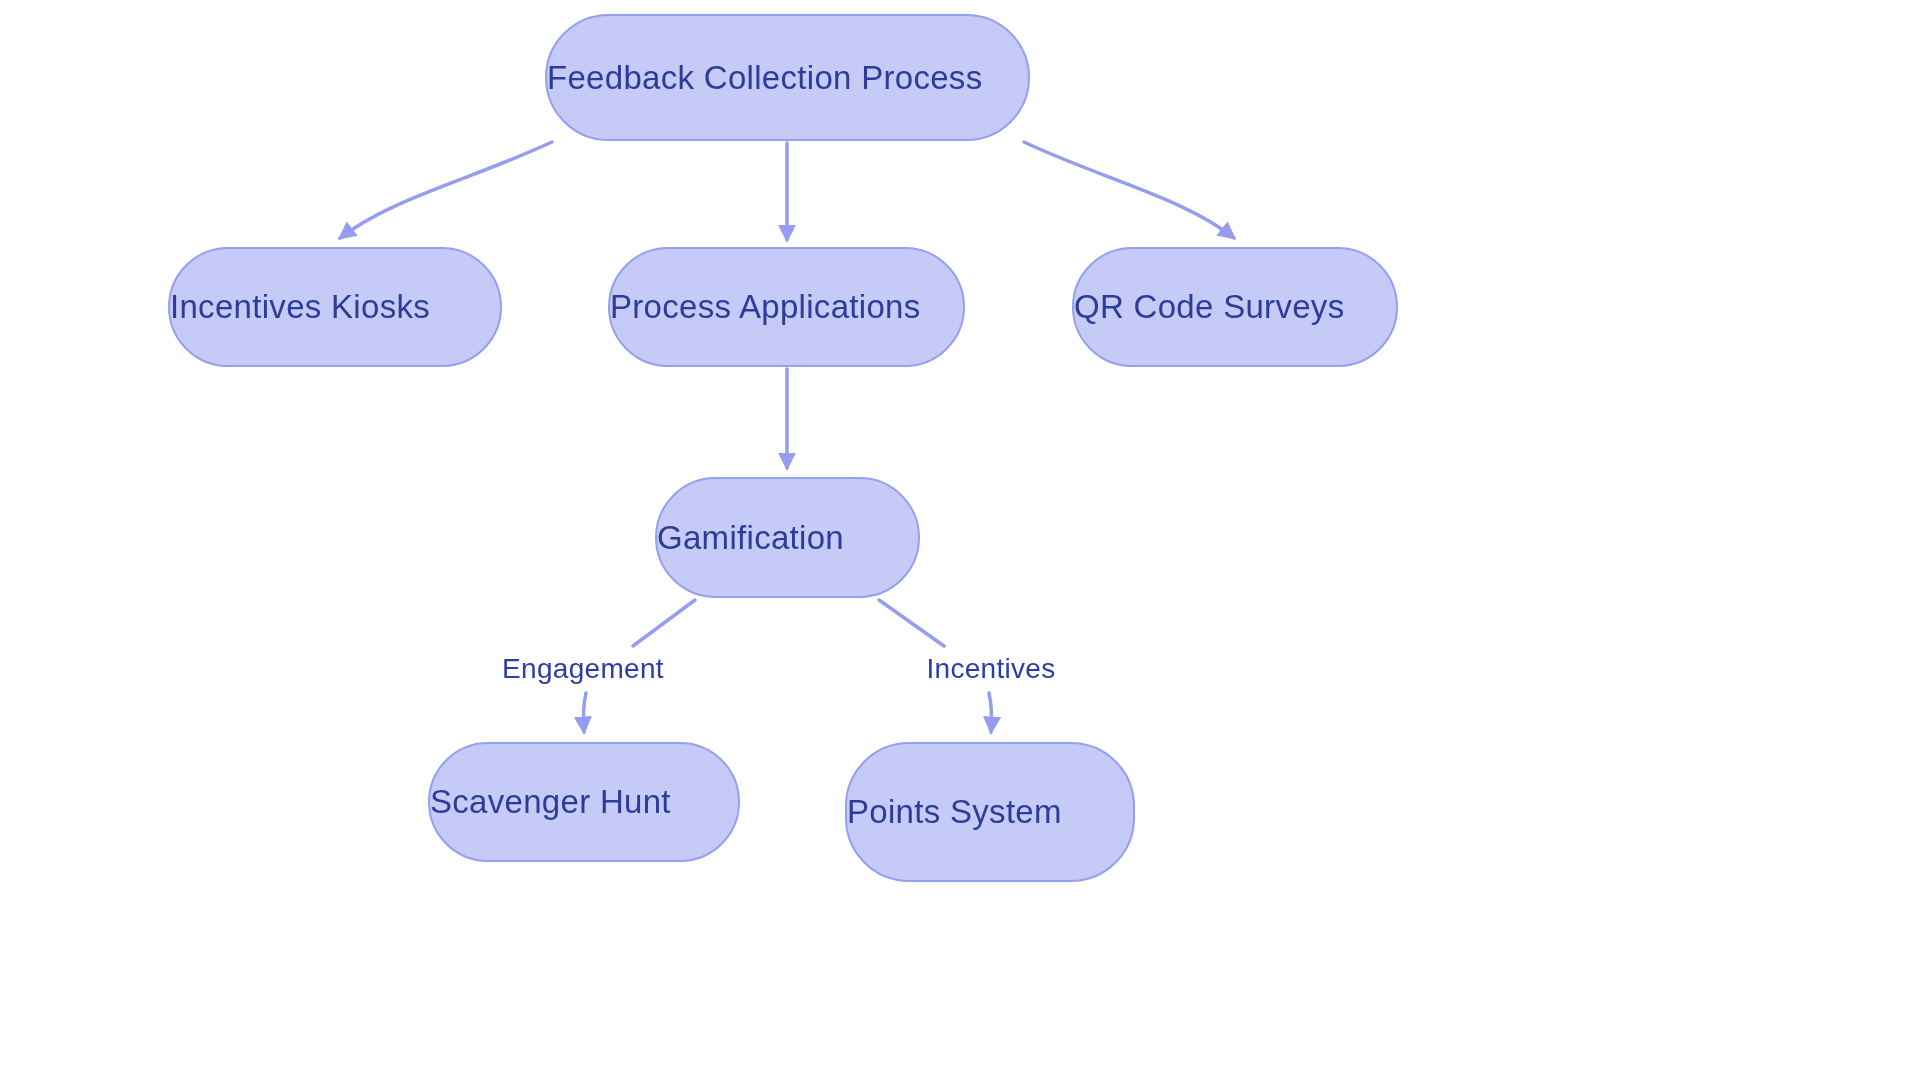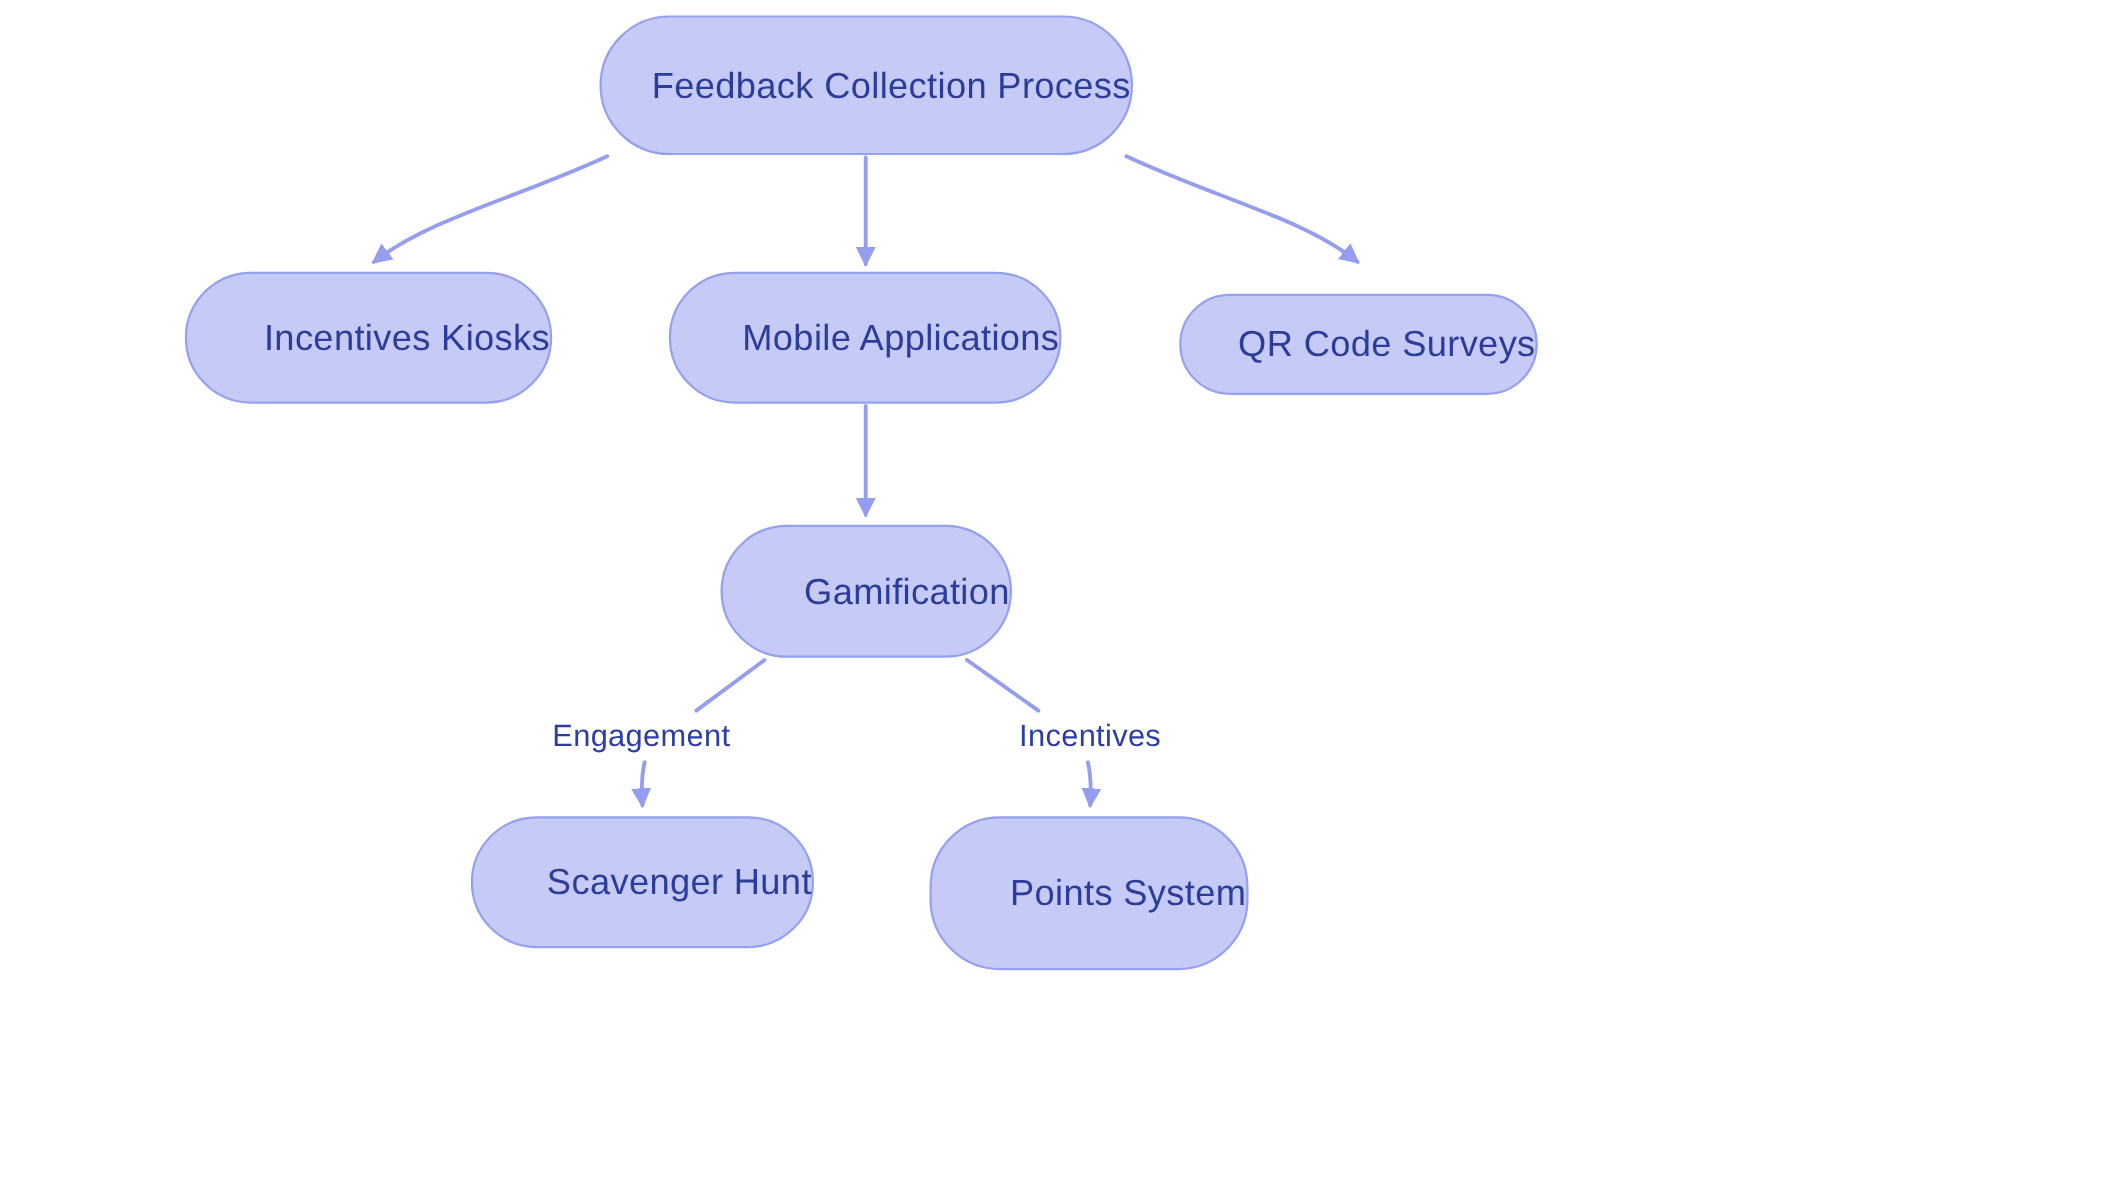--- a/index.html
+++ b/index.html
@@ -24,31 +24,31 @@
     pointer-events: none;
   }
   .node {
     position: absolute;
     box-sizing: border-box;
     background: #c5cbf6;
     border: 2px solid #95a0ef;
     border-radius: 64px;
     display: flex;
     align-items: center;
-    justify-content: flex-end;
+    justify-content: flex-start;
     color: #2c3c99;
     font-size: 33px;
     letter-spacing: 0.3px;
     text-align: center;
     white-space: nowrap;
   }
   .node-root        { left: 545px;  top: 14px;  width: 485px; height: 127px; }
   .node-kiosks      { left: 168px;  top: 247px; width: 334px; height: 120px; }
   .node-mobile      { left: 608px;  top: 247px; width: 357px; height: 120px; }
-  .node-qr          { left: 1072px; top: 247px; width: 326px; height: 92px; margin-top: 20px; }
+  .node-qr          { left: 1072px; top: 247px; width: 326px; height: 120px; }
   .node-gamification{ left: 655px;  top: 477px; width: 265px; height: 121px; }
   .node-scavenger   { left: 428px;  top: 742px; width: 312px; height: 120px; }
   .node-points      { left: 845px;  top: 742px; width: 290px; height: 140px; }
   .edge-label {
     position: absolute;
     transform: translate(-50%, -50%);
     color: #2d3da5;
     font-size: 28px;
     letter-spacing: 0.3px;
     background: #ffffff;
@@ -83,21 +83,21 @@
 
   <div class="node node-root">
     <span>Feedback Collection Process</span>
   </div>
 
   <div class="node node-kiosks">
     <span>Incentives Kiosks</span>
   </div>
 
   <div class="node node-mobile">
-    <span>Mobile Applications</span>
+    <span>Process Applications</span>
   </div>
 
   <div class="node node-qr">
     <span>QR Code Surveys</span>
   </div>
 
   <div class="node node-scavenger">
     <span>Scavenger Hunt</span>
   </div>
 

